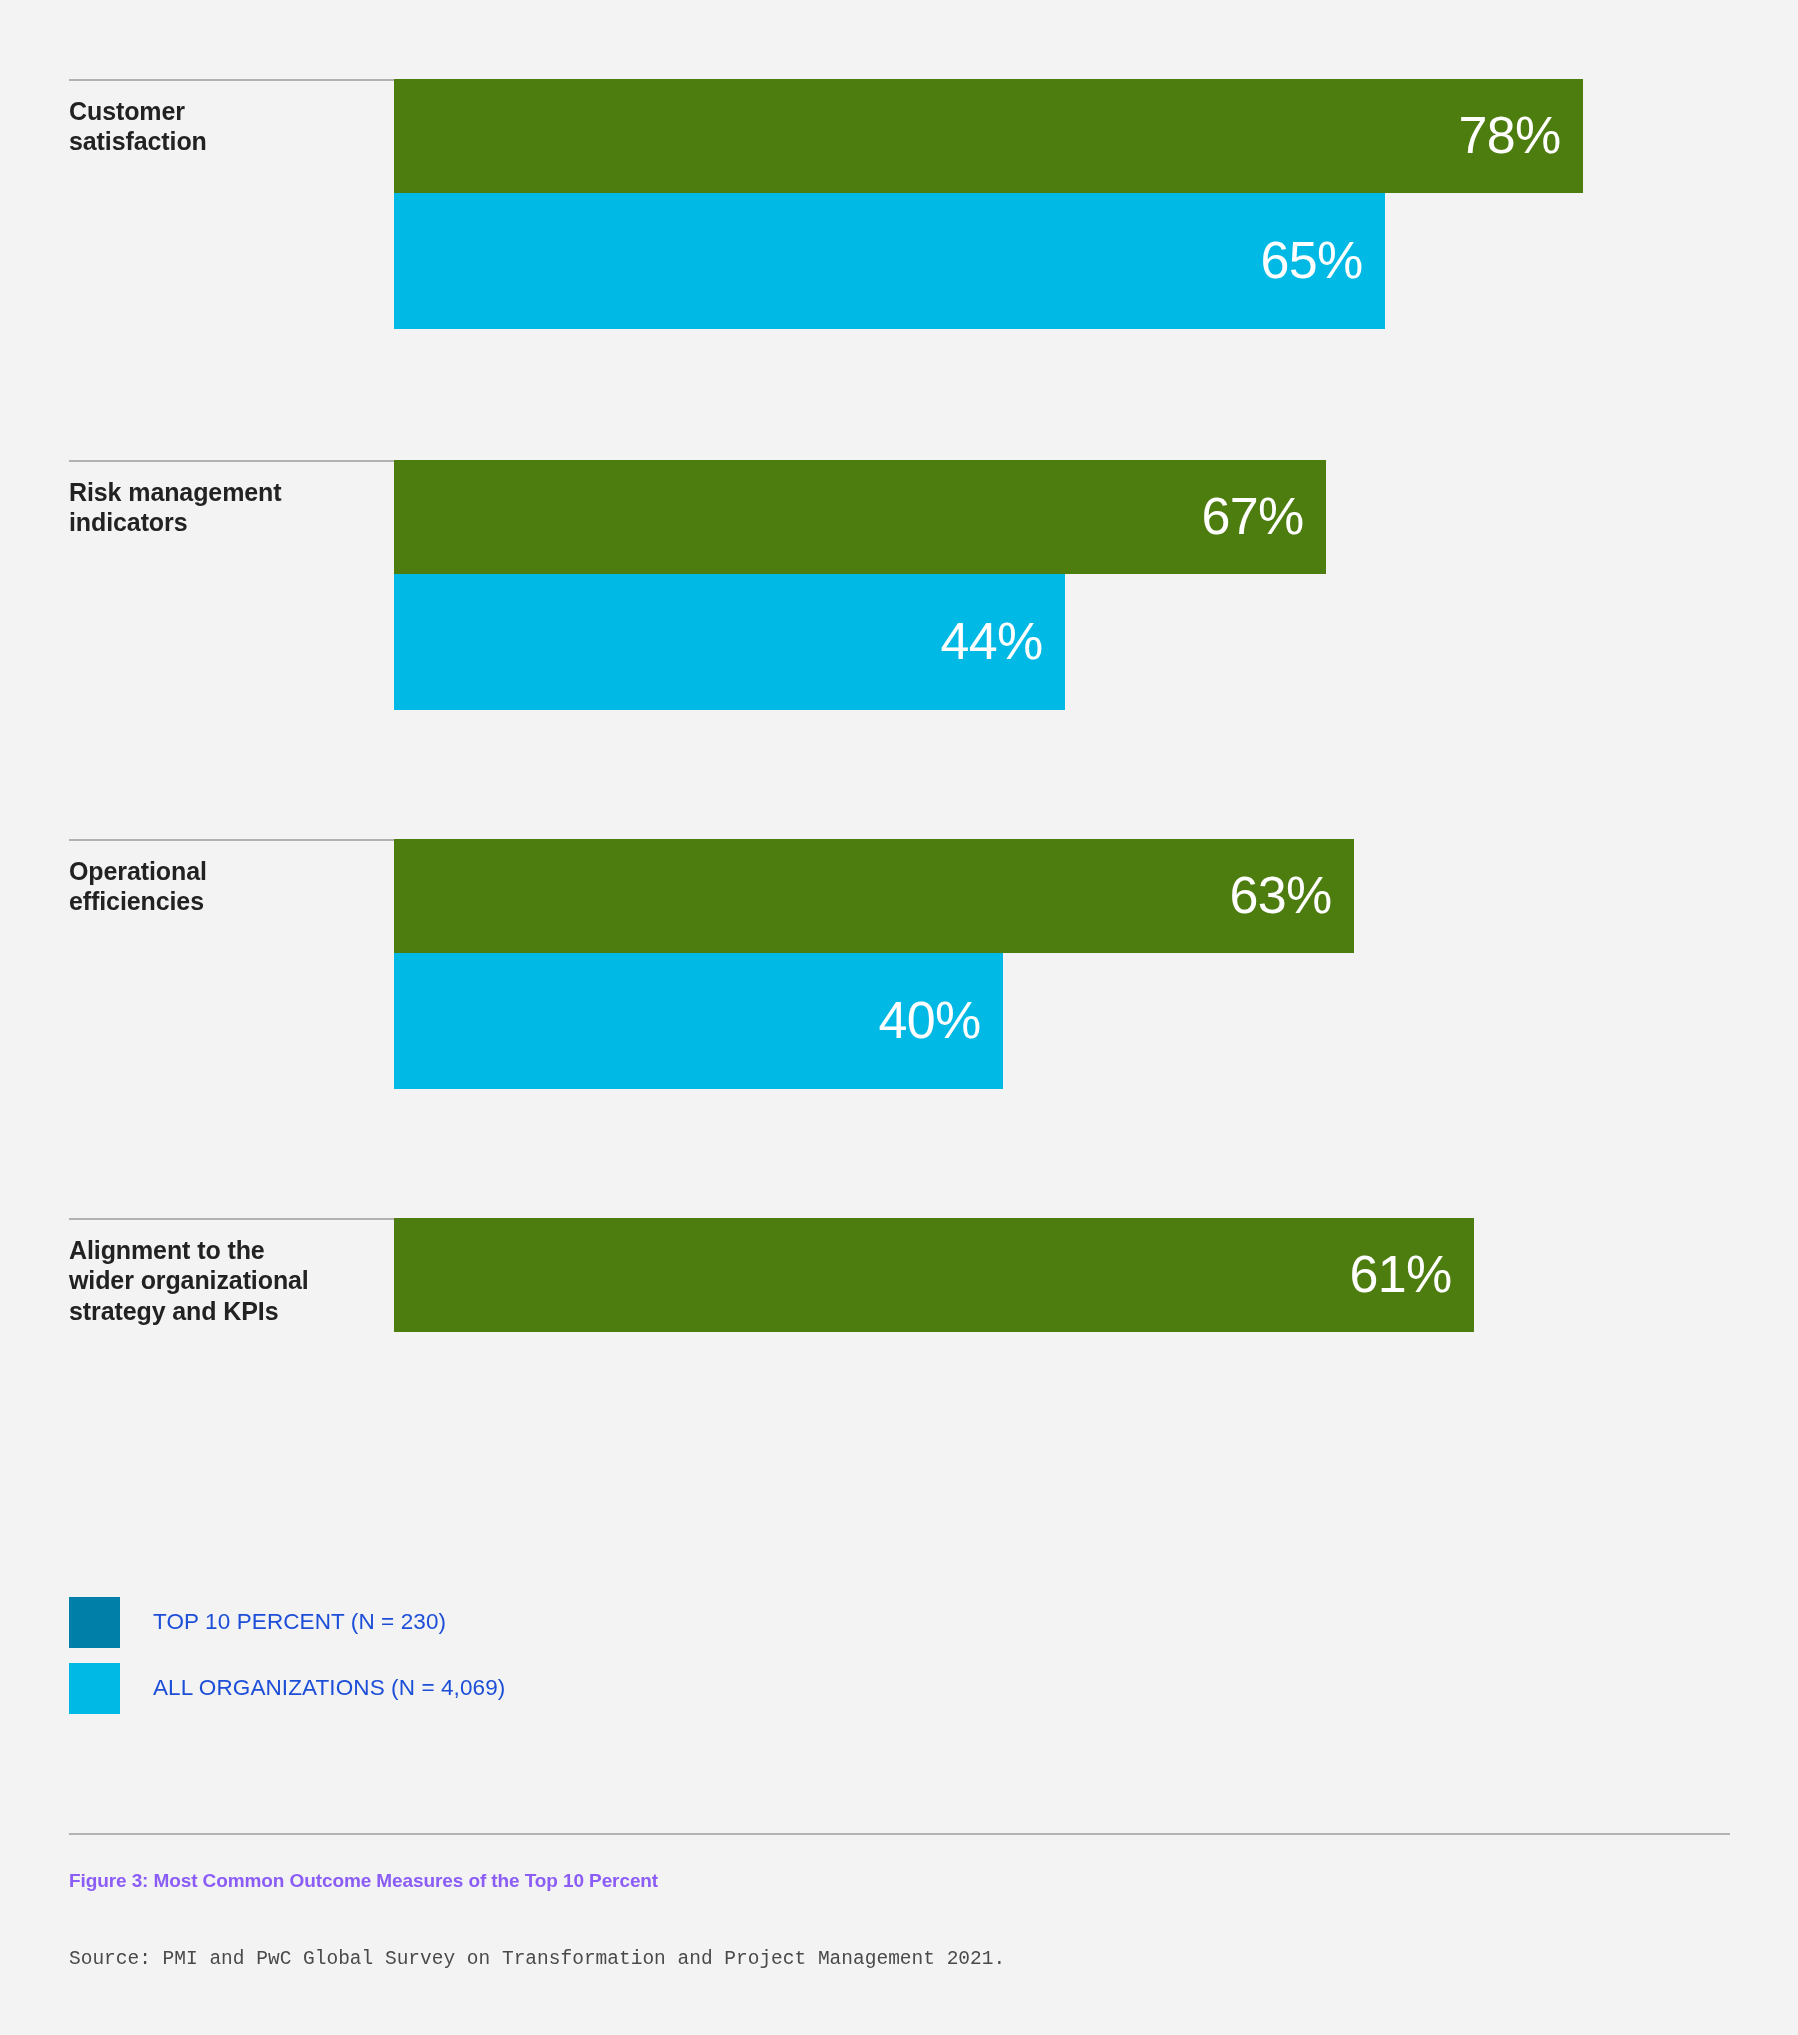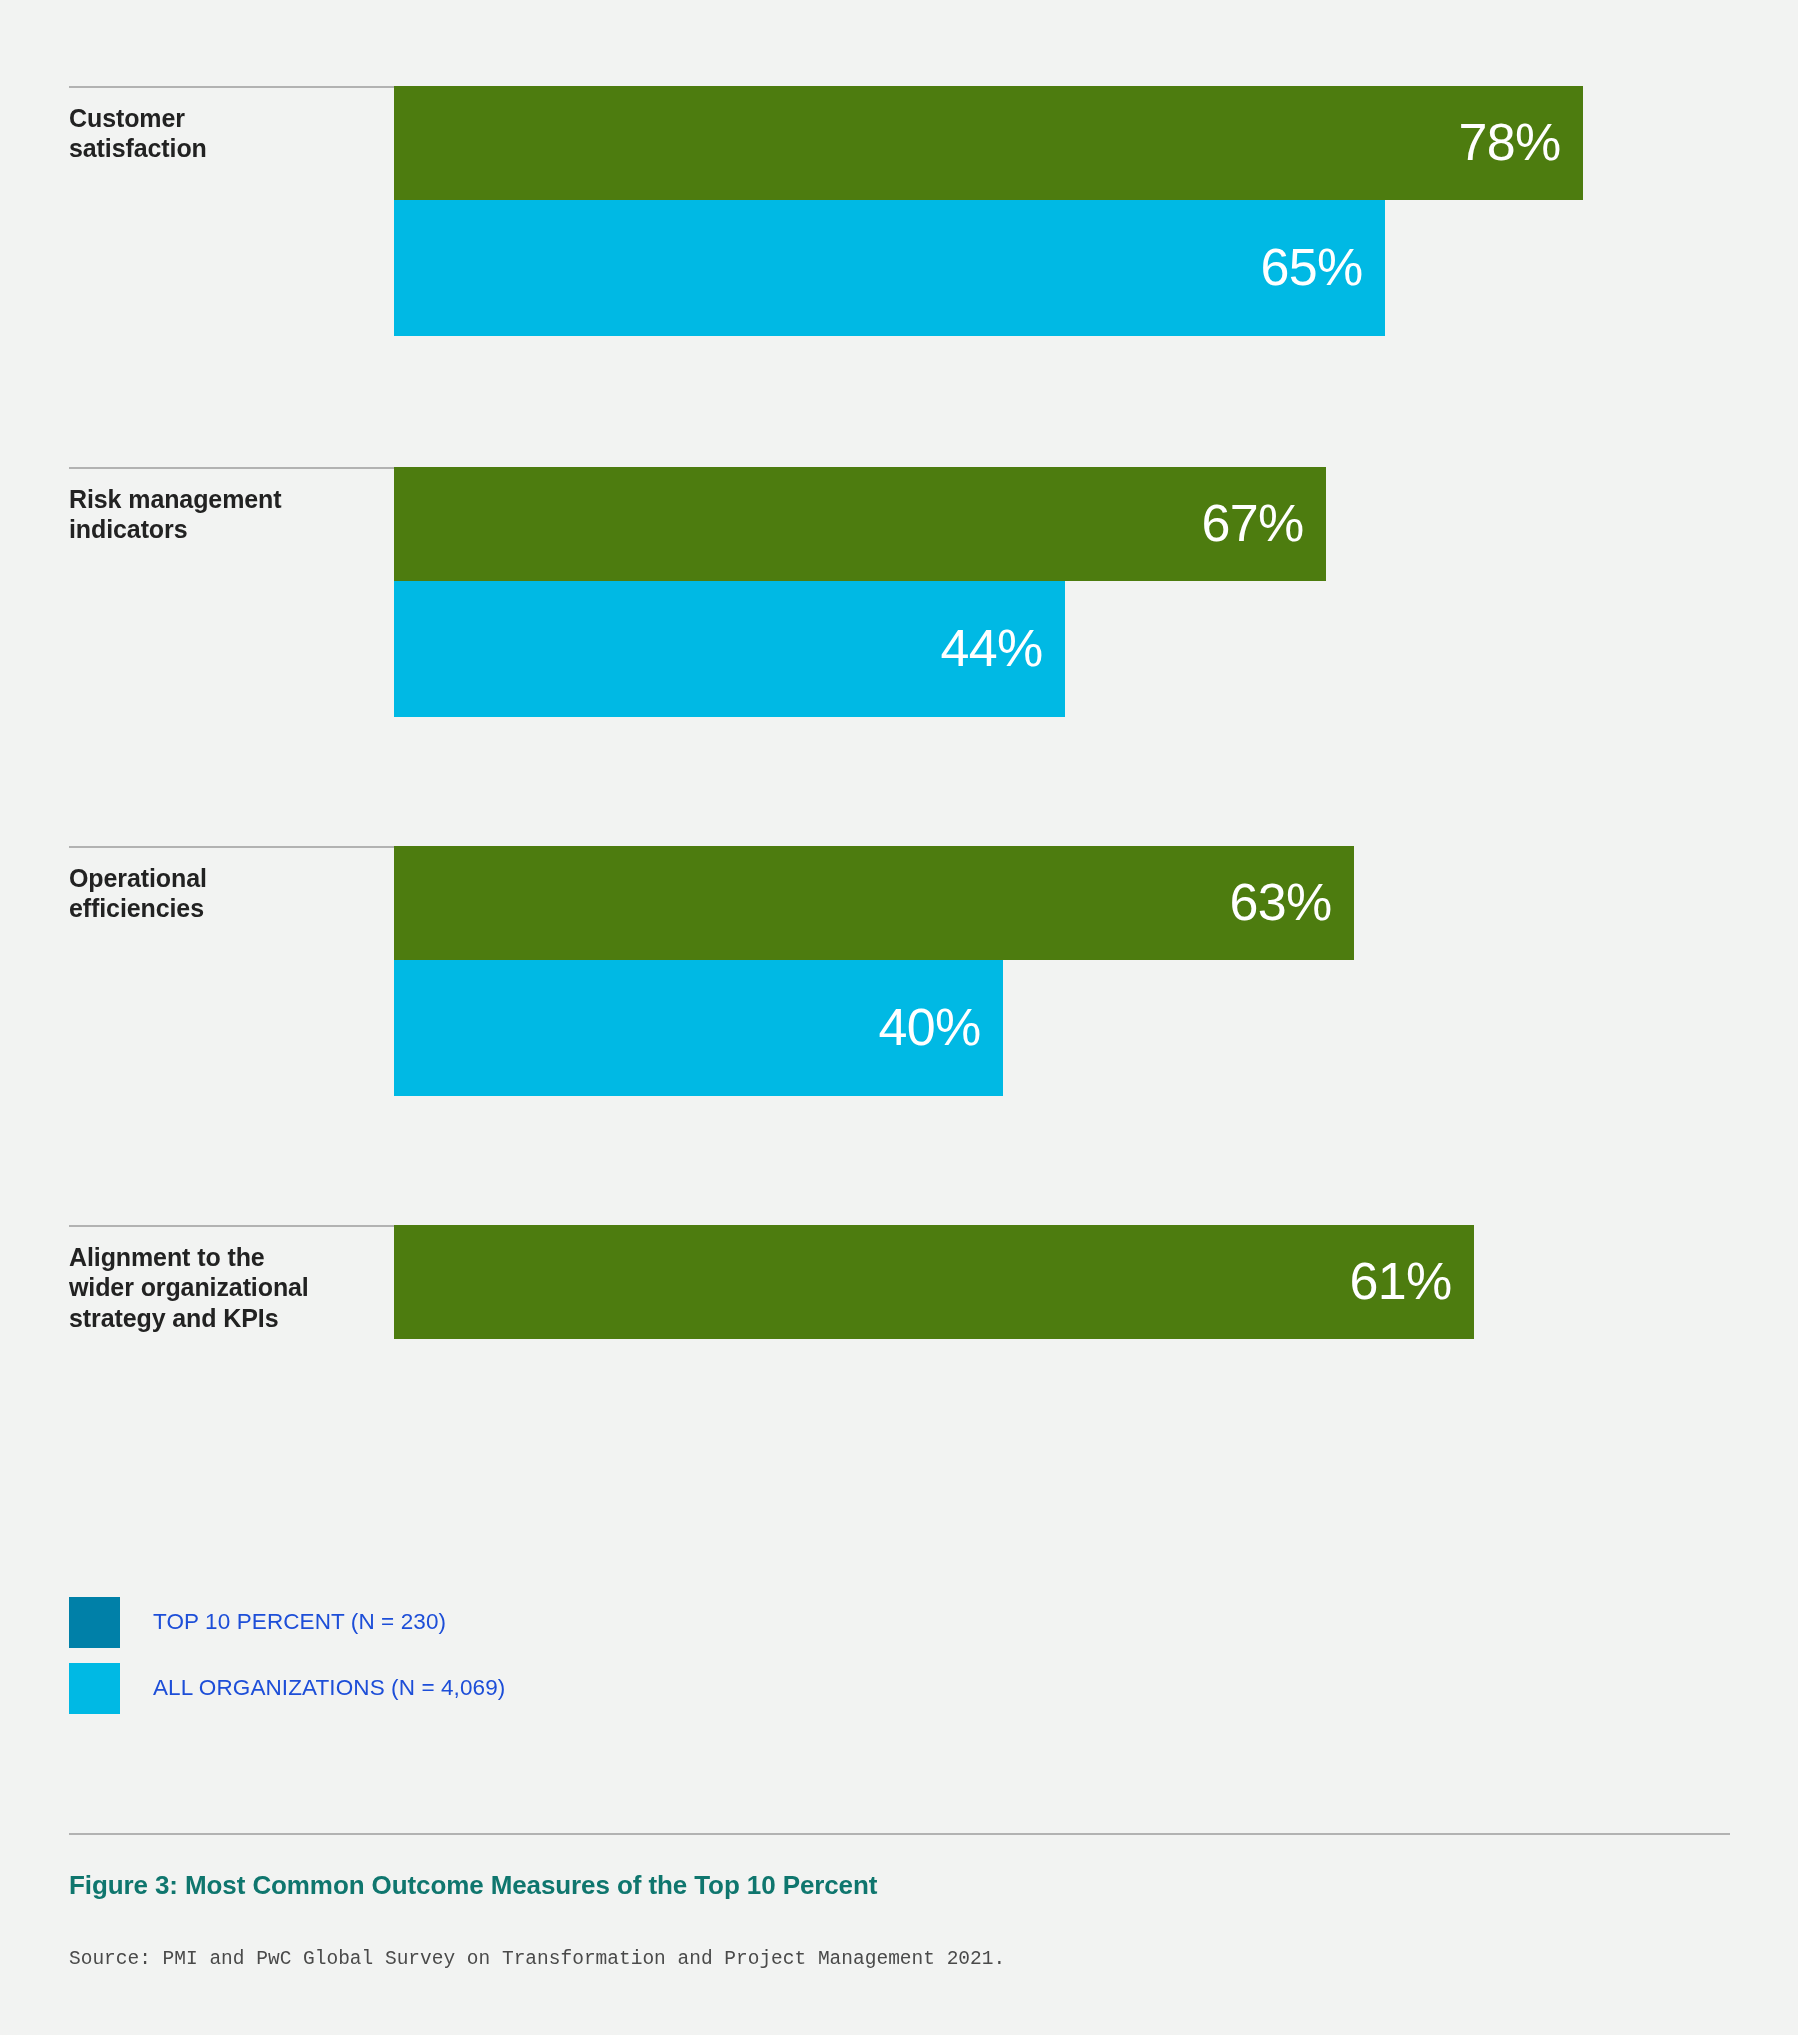--- a/index.html
+++ b/index.html
@@ -19,21 +19,21 @@
     position: relative;
     width: 1799px;
     height: 2035px;
     box-sizing: border-box;
   }
 
   
   .chart {
     position: absolute;
     left: 0;
-    top: 7px;
+    top: 0;
     width: 1799px;
     height: 1544px;
   }
 
   .group {
     position: absolute;
     left: 69px;
     width: 1679px;
   }
 
@@ -137,23 +137,23 @@
     top: 1833px;
     width: 1661px;
     height: 2.2px;
     background: #b2b2b2;
   }
 
   .figure-title {
     position: absolute;
     left: 69px;
     top: 1870px;
-    font-size: 26px;
+    font-size: 19px;
     font-weight: bold;
-    color: #0f766e;
+    color: #8b5cf6;
     letter-spacing: -0.1px;
     white-space: nowrap;
   }
 
   .source-note {
     position: absolute;
     left: 69px;
     top: 1948px;
     font-family: "Liberation Mono", "DejaVu Sans Mono", monospace;
     font-size: 19.5px;

